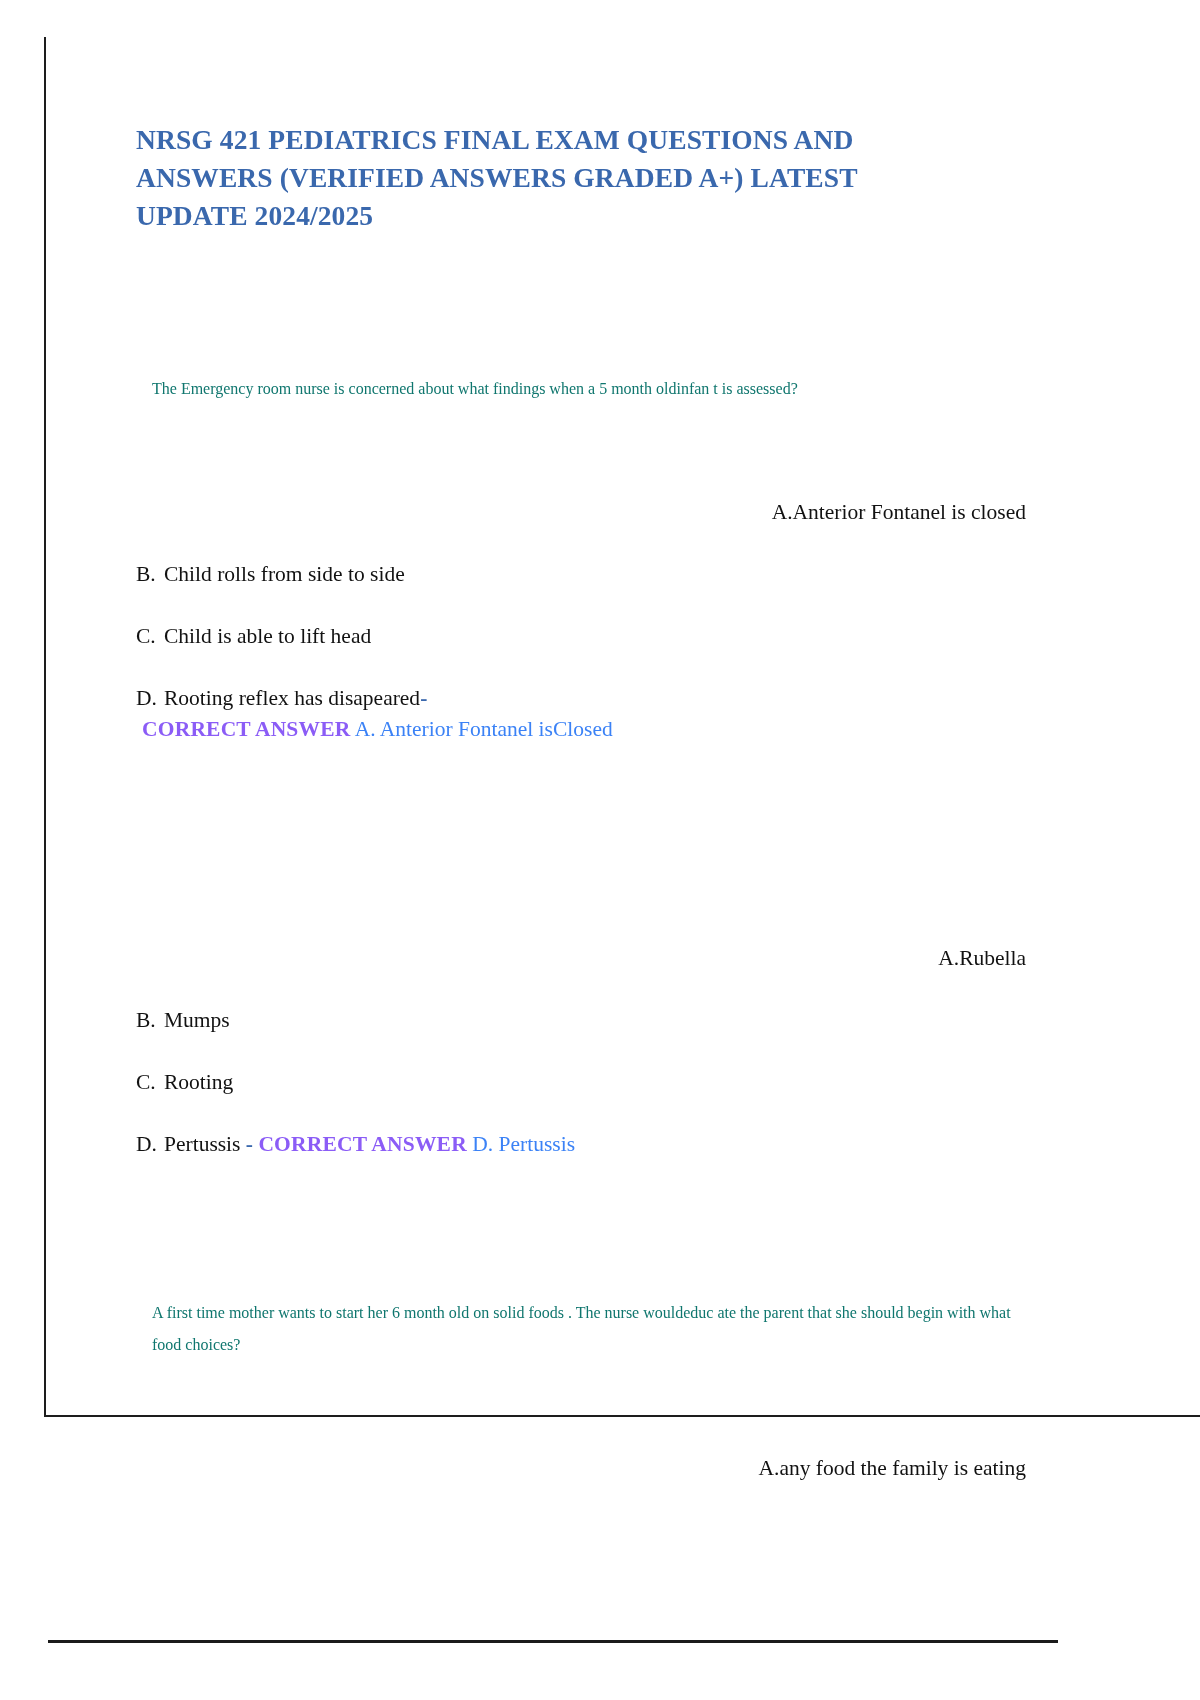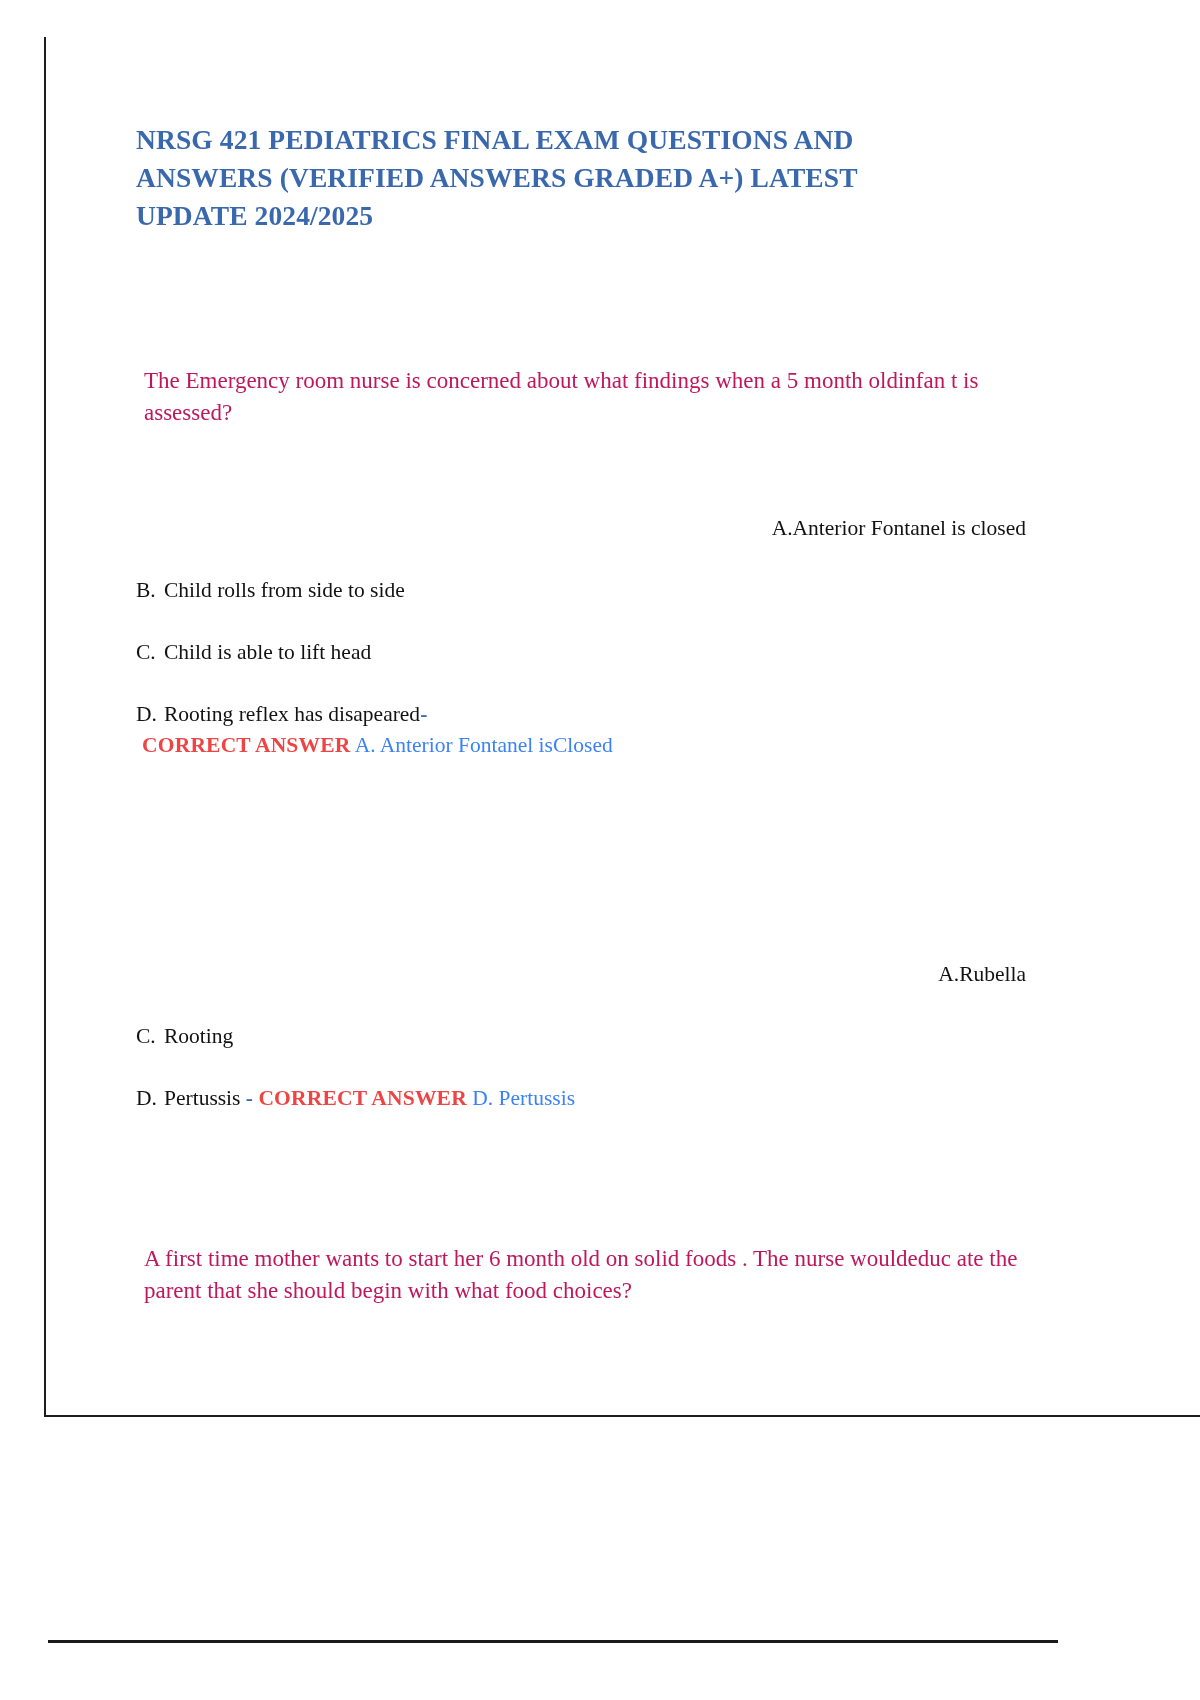--- a/index.html
+++ b/index.html
@@ -77,25 +77,25 @@
   }
 
   
   .question-block {
     margin-top: 0;
   }
   .q-spacer-lg { height: 122px; }
   .q-spacer-md { height: 76px; }
 
   .q-stem {
-    font-size: 23px;
+    font-size: 16px;
     line-height: 32px;
-    color: #be185d;
+    color: #0f766e;
     width: 886px;
-    margin: 8px;
+    margin: 16px;
   }
 
   .options {
     margin: 0;
     padding: 0;
     list-style: none;
   }
   .option-row {
     font-size: 21.5px;
     line-height: 30px;
@@ -111,21 +111,21 @@
   .option-row.indent-opt {
     padding-left: 6px;
   }
 
   
   .dash-blue {
     color: #3a68ad;
     font-weight: bold;
   }
   .correct-label {
-    color: #ef4444;
+    color: #8b5cf6;
     font-weight: bold;
     letter-spacing: 0.2px;
   }
   .correct-line {
     display: block;
     font-size: 21.5px;
     line-height: 32px;
     padding-left: 6px;
     color: #121212;
   }
@@ -171,34 +171,42 @@
       <div class="q-spacer-lg"></div>
       <div class="question-block">
 
         <div class="q-spacer-md"></div>
 
         <ul class="options">
           <li class="option-row first-option">
             <span class="opt-letter">A.</span><span>Rubella</span>
           </li>
           <li class="option-row">
+            <span class="opt-letter">B.</span><span>Mumps</span>
+          </li>
+          <li class="option-row">
             <span class="opt-letter">C.</span><span>Rooting</span>
           </li>
           <li class="option-row">
             <span class="opt-letter">D.</span><span>Pertussis</span> <span class="dash-blue">-</span> <span class="correct-label">CORRECT ANSWER</span> <span class="answer-text">D. Pertussis</span>
           </li>
         </ul>
       </div>
 
       <div class="q-spacer-lg"></div>
       <div class="question-block">
         <p class="q-stem">A first time mother wants to start her 6 month old on solid foods . The nurse wouldeduc ate the parent that she should begin with what food choices?</p>
 
         <div class="q-spacer-md"></div>
 
+        <ul class="options">
+          <li class="option-row first-option indent-opt">
+            <span class="opt-letter">A.</span><span>any food the family is eating</span>
+          </li>
+        </ul>
       </div>
 
     </div>
   </div>
 
   <div class="bottom-rule"></div>
 
 </div>
 
 </body></html>

